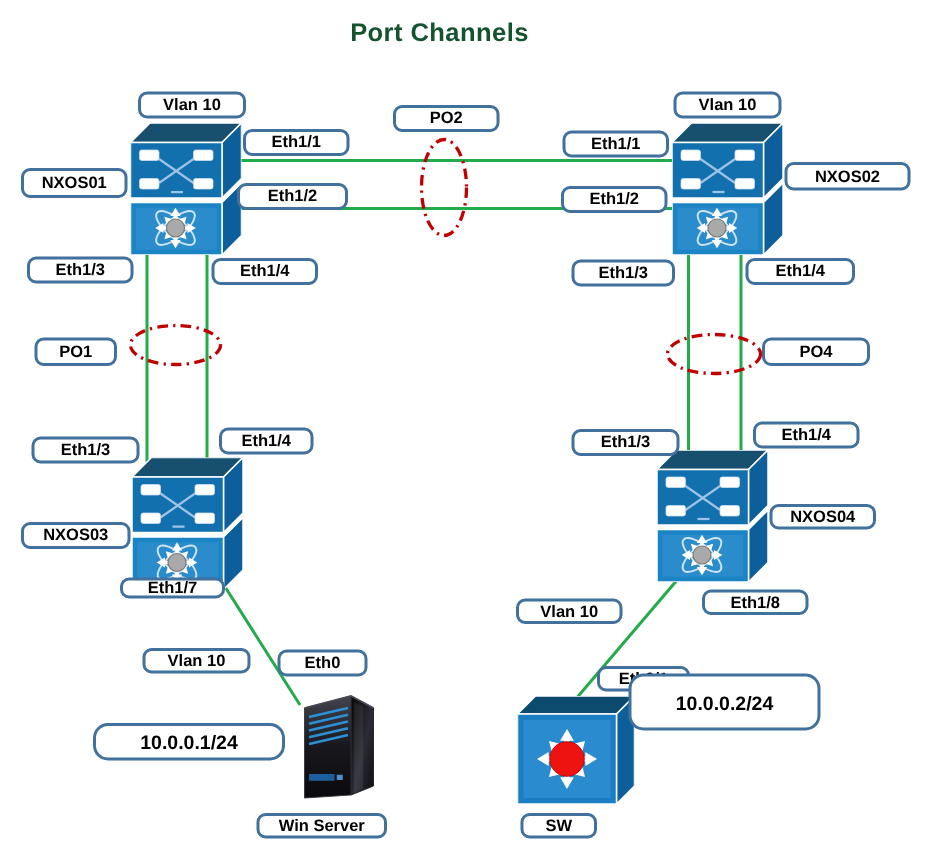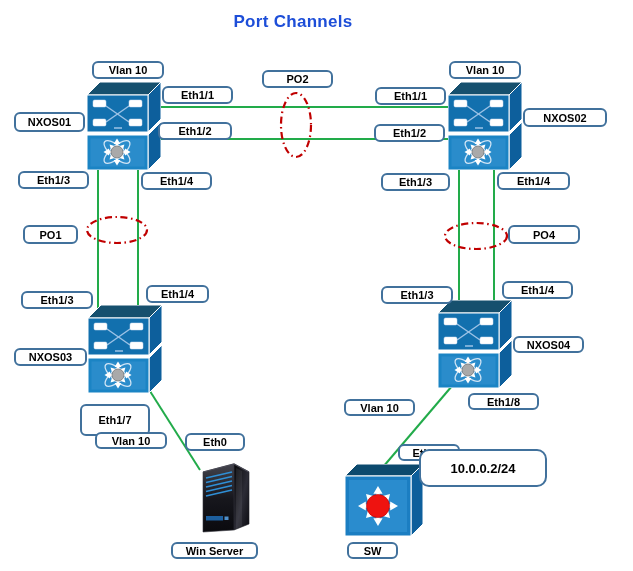--- a/index.html
+++ b/index.html
@@ -2,21 +2,21 @@
 <html><head>
 <meta charset="utf-8">
 <style>
   html,body { margin:0; padding:0; background:#ffffff; }
   .canvas {
     position:relative; width:633px; height:571px; background:#ffffff;
     font-family:"Liberation Sans", sans-serif; overflow:hidden;
   }
   .title {
     position:absolute; left:158px; top:12px; width:270px; text-align:center;
-    font-size:17px; font-weight:600; color:#1d4ed8; letter-spacing:0.3px;
+    font-size:17px; font-weight:600; color:#14532d; letter-spacing:0.3px;
   }
   .wires { position:absolute; left:0; top:0; }
   .lbl {
     position:absolute; box-sizing:border-box; background:#ffffff;
     border:2px solid #41719c; border-radius:6px;
     display:flex; align-items:center; justify-content:center;
     font-size:11px; font-weight:bold; color:#000;
   }
   .lbl-ip { border-radius:10px; font-size:13px; }
 </style>
@@ -171,23 +171,24 @@
   <div class="lbl" style="left:381px;top:173px;width:69px;height:18px">Eth1/3</div>
   <div class="lbl" style="left:497px;top:172px;width:73px;height:18px">Eth1/4</div>
   <div class="lbl" style="left:23px;top:225px;width:55px;height:19px">PO1</div>
   <div class="lbl" style="left:508px;top:225px;width:72px;height:19px">PO4</div>
   <div class="lbl" style="left:21px;top:291px;width:72px;height:18px">Eth1/3</div>
   <div class="lbl" style="left:146px;top:285px;width:63px;height:18px">Eth1/4</div>
   <div class="lbl" style="left:14px;top:348px;width:73px;height:18px">NXOS03</div>
   <div class="lbl" style="left:381px;top:286px;width:72px;height:18px">Eth1/3</div>
   <div class="lbl" style="left:502px;top:281px;width:71px;height:18px">Eth1/4</div>
   <div class="lbl" style="left:513px;top:336px;width:71px;height:17px">NXOS04</div>
-  <div class="lbl" style="left:80px;top:404px;width:70px;height:32px">Eth1/7</div>
+  <div class="lbl" style="left:80px;top:385px;width:70px;height:14px">Eth1/7</div>
   <div class="lbl" style="left:468px;top:393px;width:71px;height:17px">Eth1/8</div>
   <div class="lbl" style="left:95px;top:432px;width:72px;height:17px">Vlan 10</div>
   <div class="lbl" style="left:185px;top:433px;width:60px;height:18px">Eth0</div>
   <div class="lbl" style="left:344px;top:399px;width:71px;height:17px">Vlan 10</div>
   <div class="lbl" style="left:398px;top:444px;width:62px;height:17px">Eth0/1</div>
+  <div class="lbl lbl-ip" style="left:62px;top:482px;width:128px;height:25px">10.0.0.1/24</div>
   <div class="lbl lbl-ip" style="left:419px;top:449px;width:128px;height:38px">10.0.0.2/24</div>
   <div class="lbl" style="left:171px;top:542px;width:87px;height:17px">Win Server</div>
   <div class="lbl" style="left:347px;top:542px;width:51px;height:17px">SW</div>
 
 </div>
 
 </body></html>

